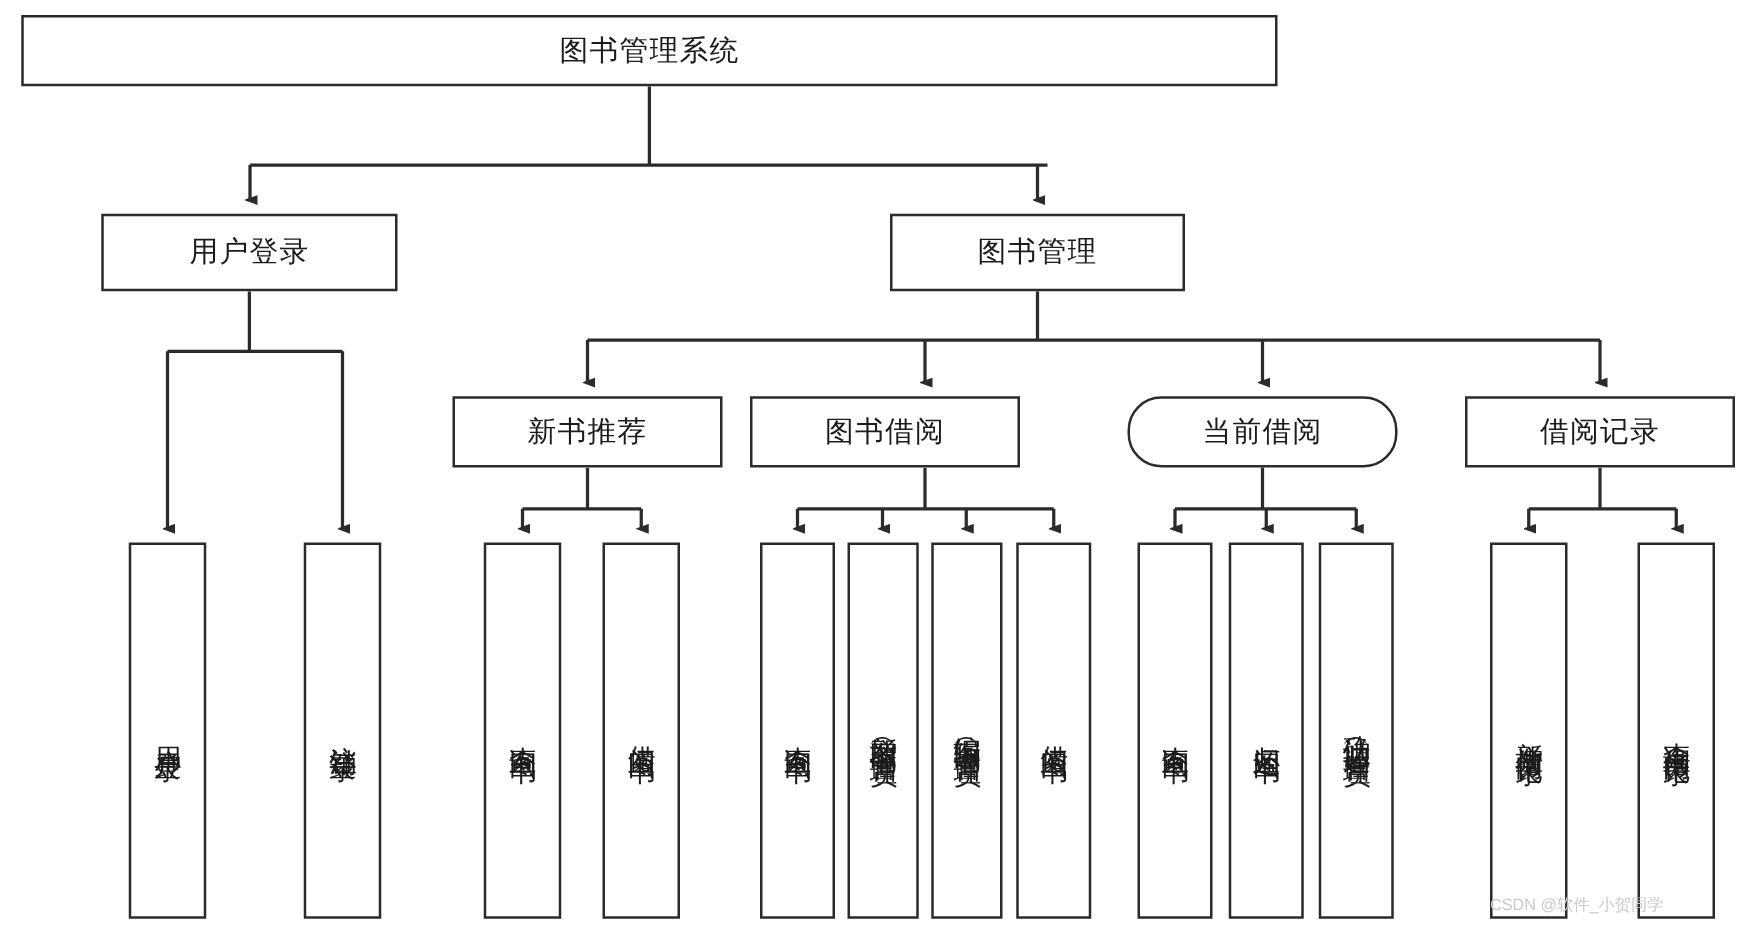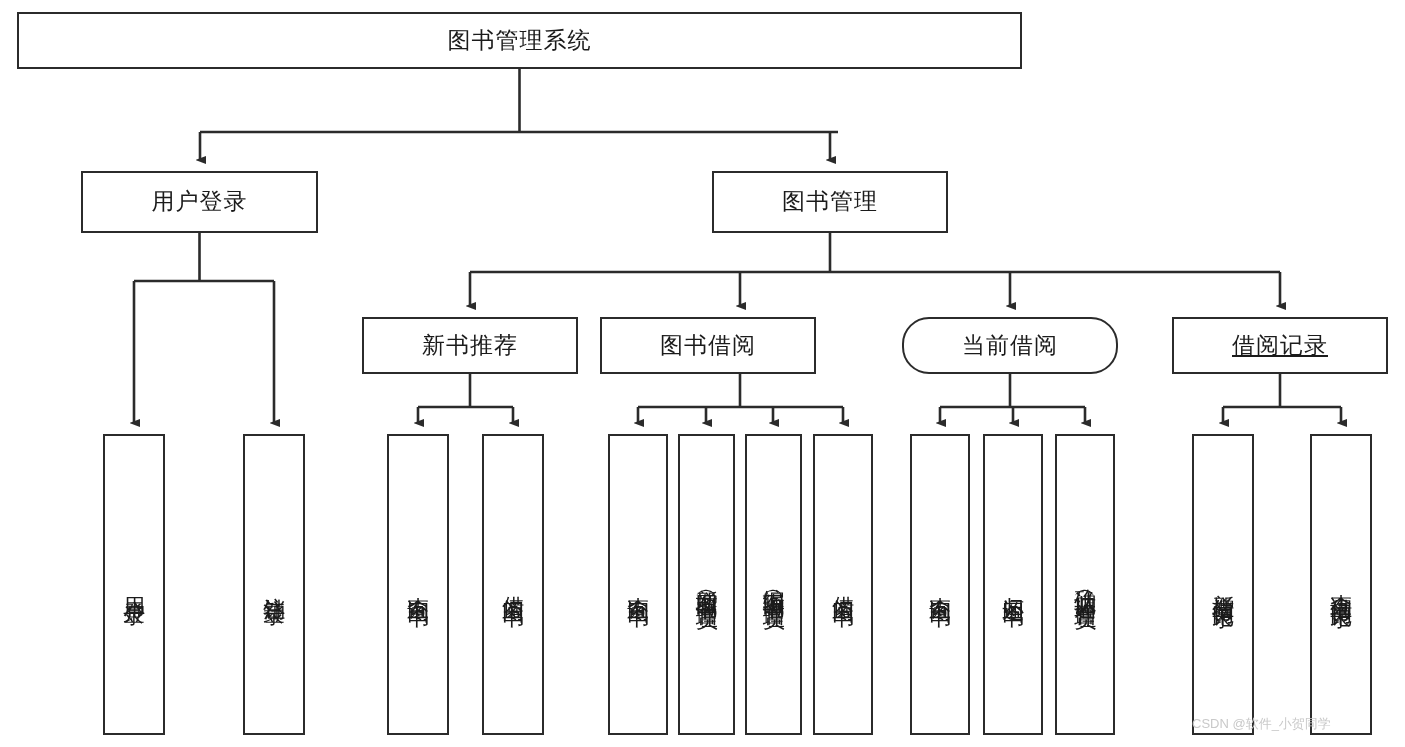--- a/index.html
+++ b/index.html
@@ -131,21 +131,21 @@
 
   <div class="node horiz" id="n-l3-0" style="left: 362px; top: 317px; width: 216px; height: 57px;">
     <span>新书推荐</span>
   </div>
   <div class="node horiz" id="n-l3-1" style="left: 600px; top: 317px; width: 216px; height: 57px;">
     <span>图书借阅</span>
   </div>
   <div class="node horiz" id="n-l3-2" style="left: 902px; top: 317px; width: 216px; height: 57px; border-radius: 27px;">
     <span>当前借阅</span>
   </div>
-  <div class="node horiz" id="n-l3-3" style="left: 1172px; top: 317px; width: 216px; height: 57px; text-decoration: underline;">
+  <div class="node horiz" id="n-l3-3" style="left: 1172px; top: 317px; width: 216px; height: 57px;">
     <span>借阅记录</span>
   </div>
 
   <div class="node vert" id="n-lf-0" style="left: 103px; top: 434px; width: 62px; height: 301px;">
     <span class="vtext">用户登录</span>
   </div>
   <div class="node vert" id="n-lf-1" style="left: 243px; top: 434px; width: 62px; height: 301px;">
     <span class="vtext">注销登录</span>
   </div>
   <div class="node vert" id="n-lf-2" style="left: 387px; top: 434px; width: 62px; height: 301px;">

